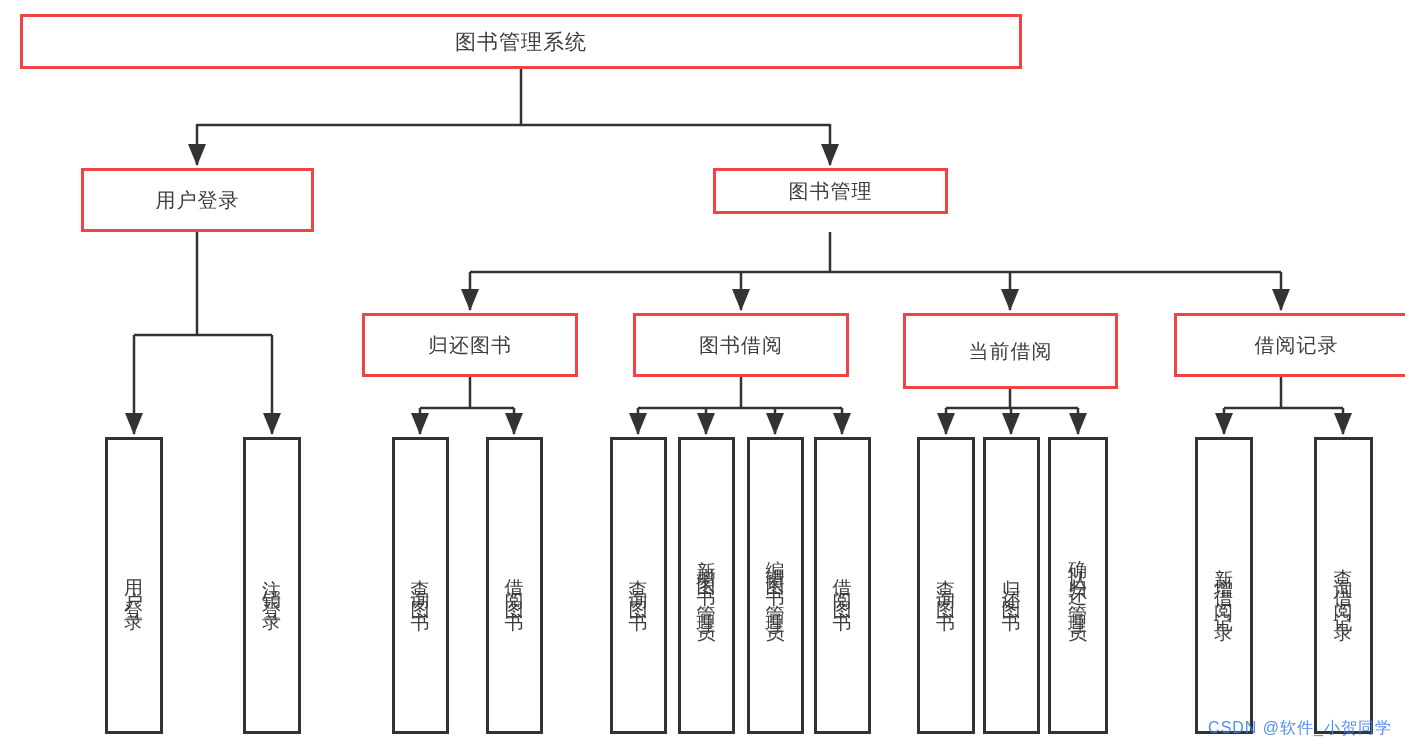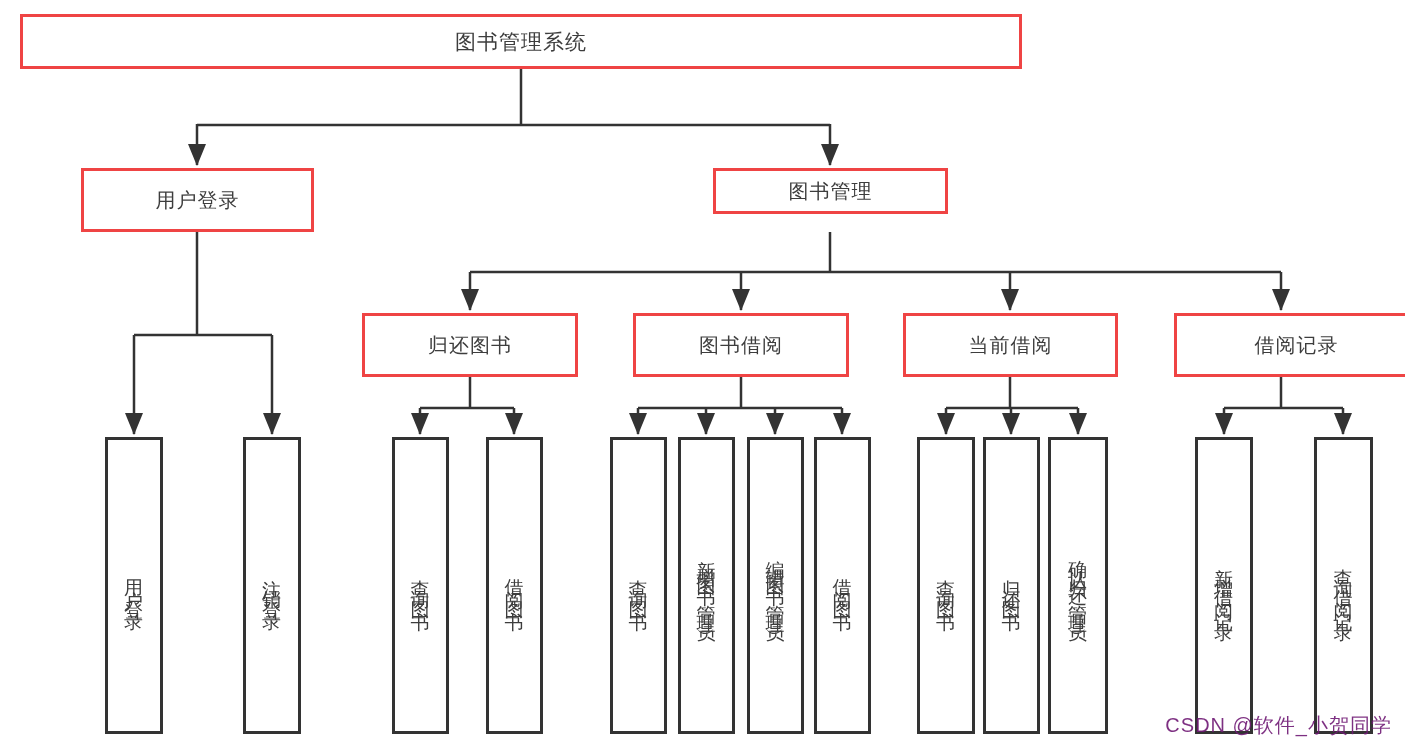--- a/index.html
+++ b/index.html
@@ -18,21 +18,21 @@
   .leaf{
     position:absolute;box-sizing:border-box;background:#ffffff;border:3px solid #333333;
     display:flex;align-items:center;justify-content:center;z-index:2;
   }
   .leaf .vtxt{
     writing-mode:vertical-rl;text-orientation:mixed;
     font-size:19px;letter-spacing:11px;line-height:1;white-space:nowrap;
   }
   .watermark{
     position:absolute;right:13px;bottom:8px;z-index:5;
-    font-size:20px;color:#701a75;opacity:.9;letter-spacing:1px;
+    font-size:16px;color:#3b82f6;opacity:.9;letter-spacing:1px;
   }
 </style>
 </head>
 <body>
 
 <div class="canvas">
 
   <svg width="1405" height="747" viewBox="0 0 1405 747">
     <defs>
       <marker id="arrow" markerUnits="userSpaceOnUse" markerWidth="26" markerHeight="20" refX="21" refY="9" orient="auto">
@@ -81,21 +81,21 @@
     <line class="ln" x1="1343" y1="408" x2="1343" y2="434" marker-end="url(#arrow)"></line>
   </svg>
 
   <div class="node root" style="left:20px;top:14px;width:1002px;height:55px;">图书管理系统</div>
 
   <div class="node" style="left:81px;top:168px;width:233px;height:64px;">用户登录</div>
   <div class="node" style="left:713px;top:168px;width:235px;height:46px;">图书管理</div>
 
   <div class="node" style="left:362px;top:313px;width:216px;height:64px;">归还图书</div>
   <div class="node" style="left:633px;top:313px;width:216px;height:64px;text-align:right;">图书借阅</div>
-  <div class="node" style="left:903px;top:313px;width:215px;height:64px;">当前借阅</div>
+  <div class="node" style="left:903px;top:313px;width:215px;height:76px;">当前借阅</div>
   <div class="node" style="left:1174px;top:313px;width:245px;height:64px;text-align:right;">借阅记录</div>
 
   <div class="leaf" style="left:105px;top:437px;width:58px;height:297px;">
     <span class="vtxt">用户登录</span>
   </div>
   <div class="leaf" style="left:243px;top:437px;width:58px;height:297px;">
     <span class="vtxt">注销登录</span>
   </div>
 
   <div class="leaf" style="left:392px;top:437px;width:57px;height:297px;">

